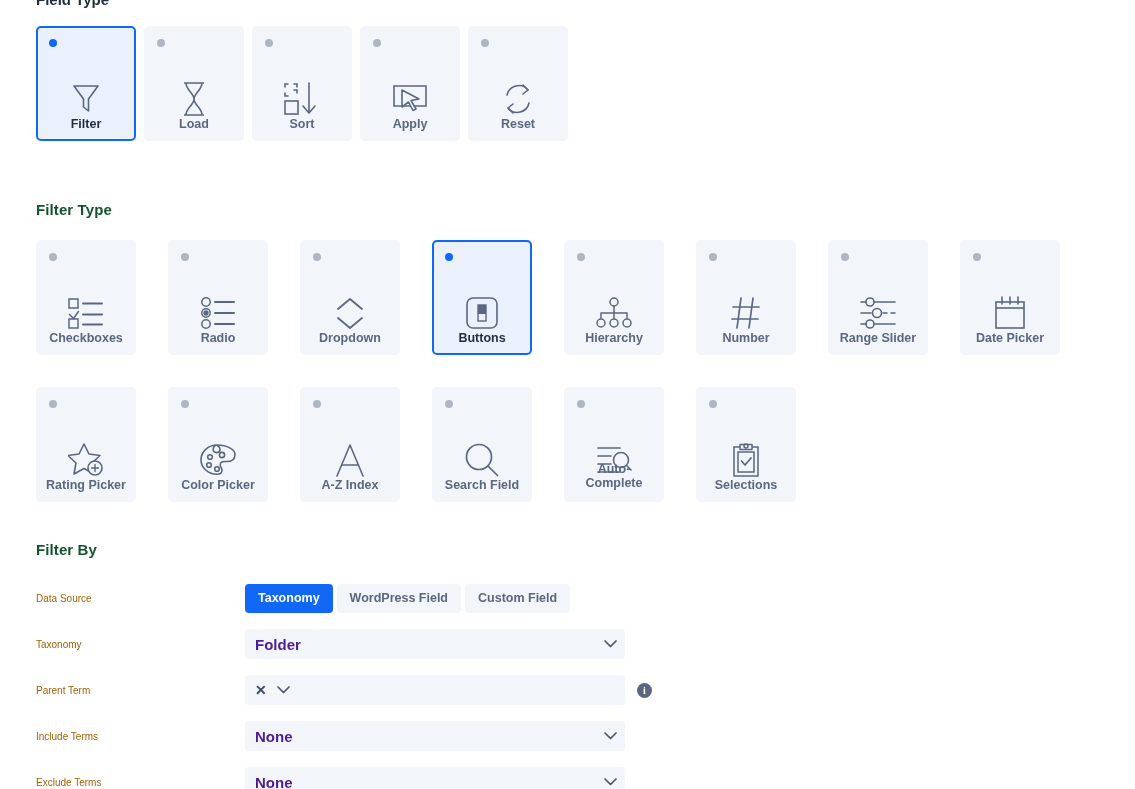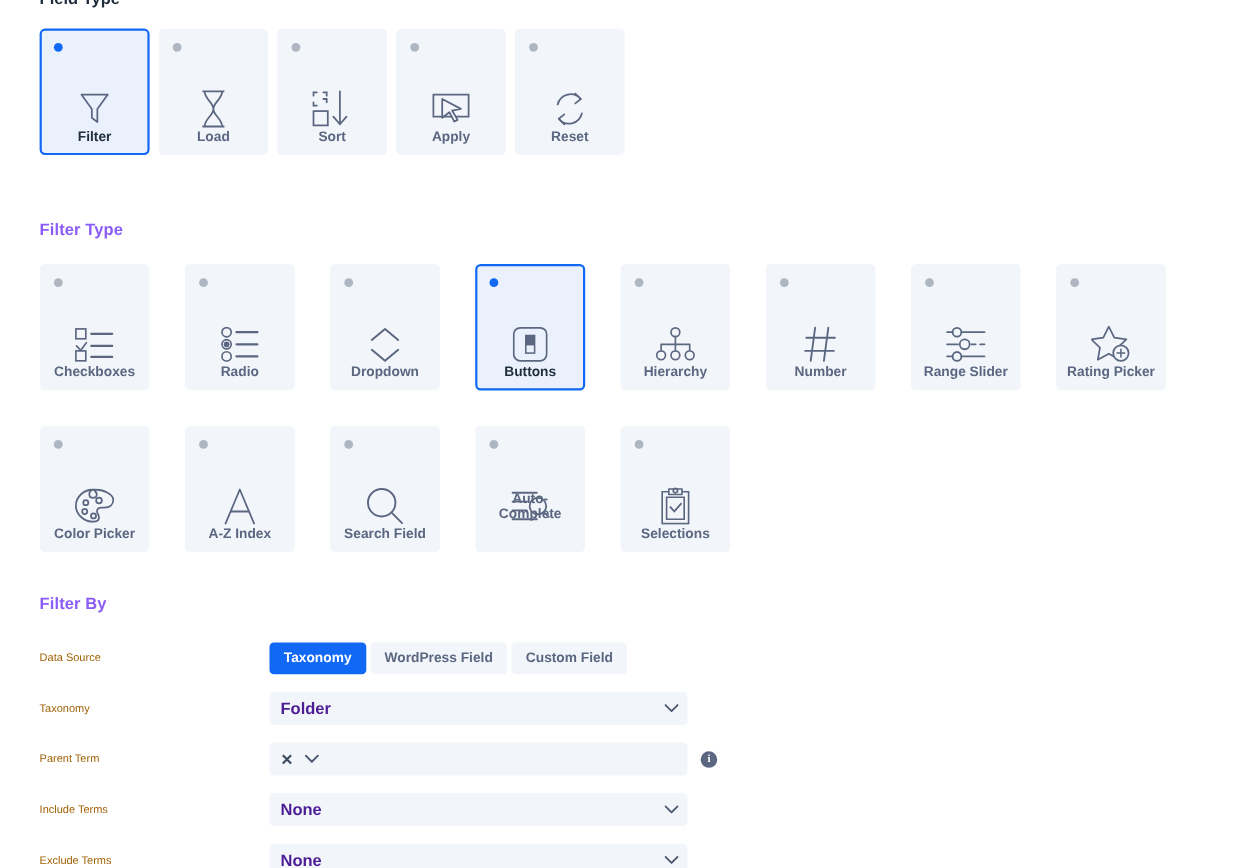--- a/index.html
+++ b/index.html
@@ -13,21 +13,21 @@
     width: 1135px;
     height: 789px;
     overflow: hidden;
     background: #ffffff;
   }
 
   
   .section-title {
     font-size: 15px;
     font-weight: bold;
-    color: #8b5cf6;
+    color: #14532d;
     letter-spacing: .1px;
   }
 
   
   .card-row {
     display: flex;
     flex-wrap: wrap;
     gap: 8px;
   }
   .card {
@@ -69,21 +69,21 @@
     bottom: 8px;
     left: 0; right: 0;
     text-align: center;
     font-size: 12.5px;
     font-weight: bold;
     color: #5b6781;
     line-height: 1.12;
     padding: 0 4px;
   }
   .card.selected .clabel { color: #1f2d3d; }
-  .card.twoline .clabel { bottom: 26px; margin-top: 28px; }
+  .card.twoline .clabel { bottom: 10px; margin-top: 28px; }
 
   
   .form-row {
     display: flex;
     align-items: center;
     height: 40px;
     margin-bottom: 6px;
   }
   .form-label {
     width: 215px;
@@ -311,20 +311,31 @@
             <circle cx="11" cy="5" r="4"></circle>
           <path d="M2 16h10M24 16h4M32 16h4" stroke-linecap="round"></path>
             <circle cx="18" cy="16" r="4.5"></circle>
           <path d="M2 27h5M15 27h21" stroke-linecap="round"></path>
             <circle cx="11" cy="27" r="4"></circle>
         </svg>
       </span>
       <span class="clabel">Range Slider</span>
     </div>
 
+    <div class="card">
+      <span class="dot"></span>
+      <span class="glyph">
+        <svg width="34" height="34" viewBox="0 0 34 34" fill="none" stroke="currentColor" stroke-width="1.6">
+          <path d="M9 1v7M17 1v7M25 1v7" stroke-linecap="round"></path>
+          <rect x="3" y="6" width="28" height="26"></rect>
+          <path d="M3 12h28"></path>
+        </svg>
+      </span>
+      <span class="clabel">Date Picker</span>
+    </div>
 
     <div class="card">
       <span class="dot"></span>
       <span class="glyph">
         <svg width="36" height="34" viewBox="0 0 36 34" fill="none" stroke="currentColor" stroke-width="1.6">
           <path d="M16 1l5 10 11 1.5-8 7.5 2 11-10-5.5L6 31l2-11-8-7.5L11 11z" stroke-linejoin="round"></path>
           <circle cx="27" cy="25" r="7" fill="#f2f5fa"></circle>
           <path d="M27 21.5v7M23.5 25h7" stroke-linecap="round" stroke-width="1.4"></path>
         </svg>
       </span>

